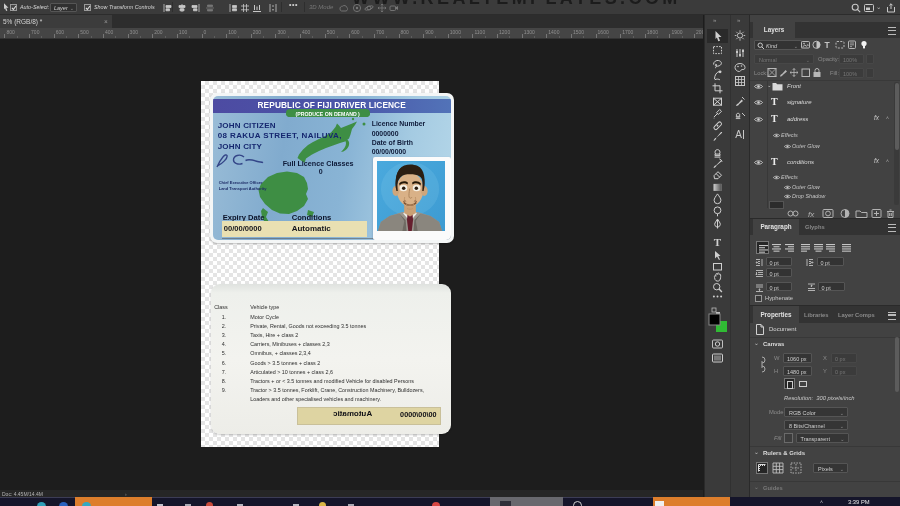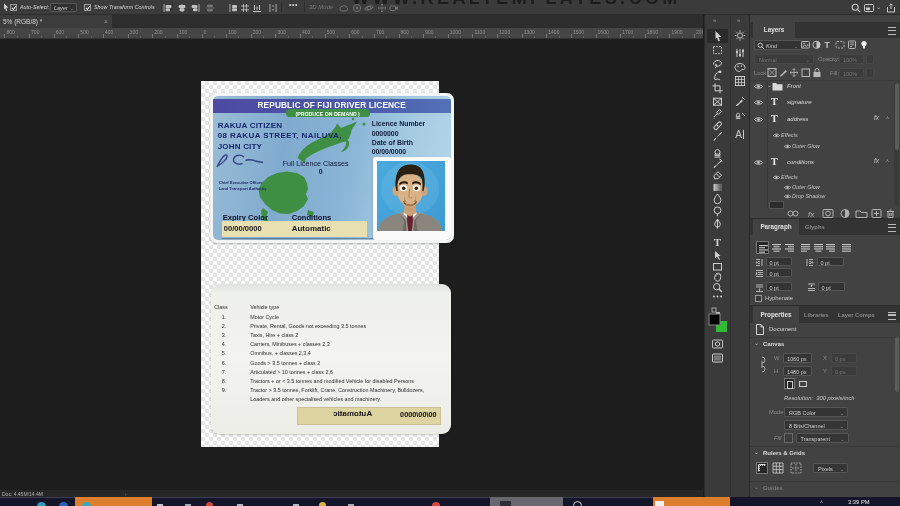--- a/index.html
+++ b/index.html
@@ -243,36 +243,36 @@
           <path d="M48 88 L55 81 L64 77 L74 75.5 L84 77 L91 81 L94 87 L95 93 L93 98 L95 103
                    L91 110 L84 115 L76 118 L67 117.5 L59 114 L52 108 L47 101 L45.5 94 Z" fill="#3e8e44"></path>
           <path d="M50 112 L55 116 L53 121 L56 126 L52 127 L49 121 L48 115 Z" fill="#3e8e44"></path>
           <path d="M95 114 L101 116 L99 121 L94 119 Z" fill="#3e8e44"></path>
           <circle cx="151" cy="28" r="1.5" fill="#3e8e44"></circle>
           <circle cx="140" cy="23" r="1.2" fill="#3e8e44"></circle>
         </svg>
         <div id="hdr">REPUBLIC OF FIJI DRIVER LICENCE</div>
         <div class="ct" style="left:73px;top:12.5px;width:84px;height:8.5px;background:#3e8e44;border-radius:4px;"></div>
         <div class="ct" style="left:73px;top:14.5px;width:84px;text-align:center;color:#fff;font-size:5.2px;font-weight:bold;">(PRODUCE ON DEMAND )</div>
-        <div class="ct" style="left:5px;top:24.5px;color:#15276f;font-weight:bold;font-size:8px;letter-spacing:.2px;">RAKUA CITIZEN</div>
+        <div class="ct" style="left:5px;top:24.5px;color:#15276f;font-weight:bold;font-size:8px;letter-spacing:.2px;">JOHN CITIZEN</div>
         <div class="ct" style="left:5px;top:35px;color:#15276f;font-weight:bold;font-size:8px;letter-spacing:.4px;">08 RAKUA STREET, NAILUVA,</div>
         <div class="ct" style="left:5px;top:45.5px;color:#15276f;font-weight:bold;font-size:8px;letter-spacing:.2px;">JOHN CITY</div>
         <div class="ct" style="left:159px;top:24px;color:#101c3a;font-weight:bold;font-size:6.9px;">Licence Number</div>
         <div class="ct" style="left:159px;top:33.5px;color:#101c3a;font-weight:bold;font-size:6.9px;">0000000</div>
         <div class="ct" style="left:159px;top:42.5px;color:#101c3a;font-weight:bold;font-size:6.9px;">Date of Birth</div>
         <div class="ct" style="left:159px;top:52px;color:#101c3a;font-weight:bold;font-size:6.9px;">00/00/0000</div>
 
         <svg width="52" height="22" viewBox="0 0 52 22" style="position:absolute;left:1px;top:55px;">
           <path d="M3 16 C7 7 11.5 2 13 4.5 C14 7 8 13 4 14.5 M30 6 C26 2.5 19.5 4.5 19.5 9 C19.5 12.5 24.5 14 28.5 12.5 M31.5 9.5 C34.5 8 39 9 43.5 10.5 C46 11.3 47.5 10.7 49 11.7" fill="none" stroke="#2a3a80" stroke-width="1.4" opacity="0.9"></path>
         </svg>
-        <div class="ct" style="left:70px;top:62.5px;color:#0e1a38;font-weight:normal;font-size:7.2px;">Full Licence Classes</div>
+        <div class="ct" style="left:70px;top:62.5px;color:#0e1a38;font-weight:bold;font-size:7.2px;">Full Licence Classes</div>
         <div class="ct" style="left:106px;top:71.5px;color:#0e1a38;font-weight:bold;font-size:7px;">0</div>
         <div class="ct" style="left:6px;top:83.5px;color:#1c2b66;font-weight:bold;font-size:4px;">Chief Executive Officer</div>
         <div class="ct" style="left:6px;top:90px;color:#1c2b66;font-weight:bold;font-size:4px;">Land Transport Authority</div>
-        <div class="ct" style="left:10px;top:117px;color:#0b1228;font-weight:bold;font-size:7.6px;">Expiry Color</div>
+        <div class="ct" style="left:10px;top:117px;color:#0b1228;font-weight:bold;font-size:7.6px;">Expiry Date</div>
         <div class="ct" style="left:79px;top:117px;color:#0b1228;font-weight:bold;font-size:7.6px;">Conditions</div>
         <div class="ct" style="left:9px;top:124.5px;width:145px;height:16px;background:#e9e0b2;"></div>
         <div class="ct" style="left:11px;top:127.5px;color:#15151c;font-weight:bold;font-size:7.6px;">00/00/0000</div>
         <div class="ct" style="left:79px;top:128px;color:#15151c;font-weight:bold;font-size:8px;">Automatic</div>
         <div class="ct" style="left:9px;top:141.5px;width:229px;height:1px;background:#56565a;opacity:.55;"></div>
         <div class="ct" style="left:225px;top:133px;width:14px;height:12px;background:linear-gradient(315deg,#9aa6ad 0%,#cfdae0 35%,rgba(255,255,255,0) 62%);border-bottom-right-radius:6px;"></div>
 
         <div class="ct" style="left:160px;top:61px;width:78px;height:83px;background:#fbfbfb;border-radius:2px;box-shadow:0 1px 2px rgba(30,50,90,.35);"></div>
         <svg width="68" height="70" viewBox="0 0 70 70" preserveAspectRatio="none" style="position:absolute;left:164.5px;top:64.5px;">
           <defs>

